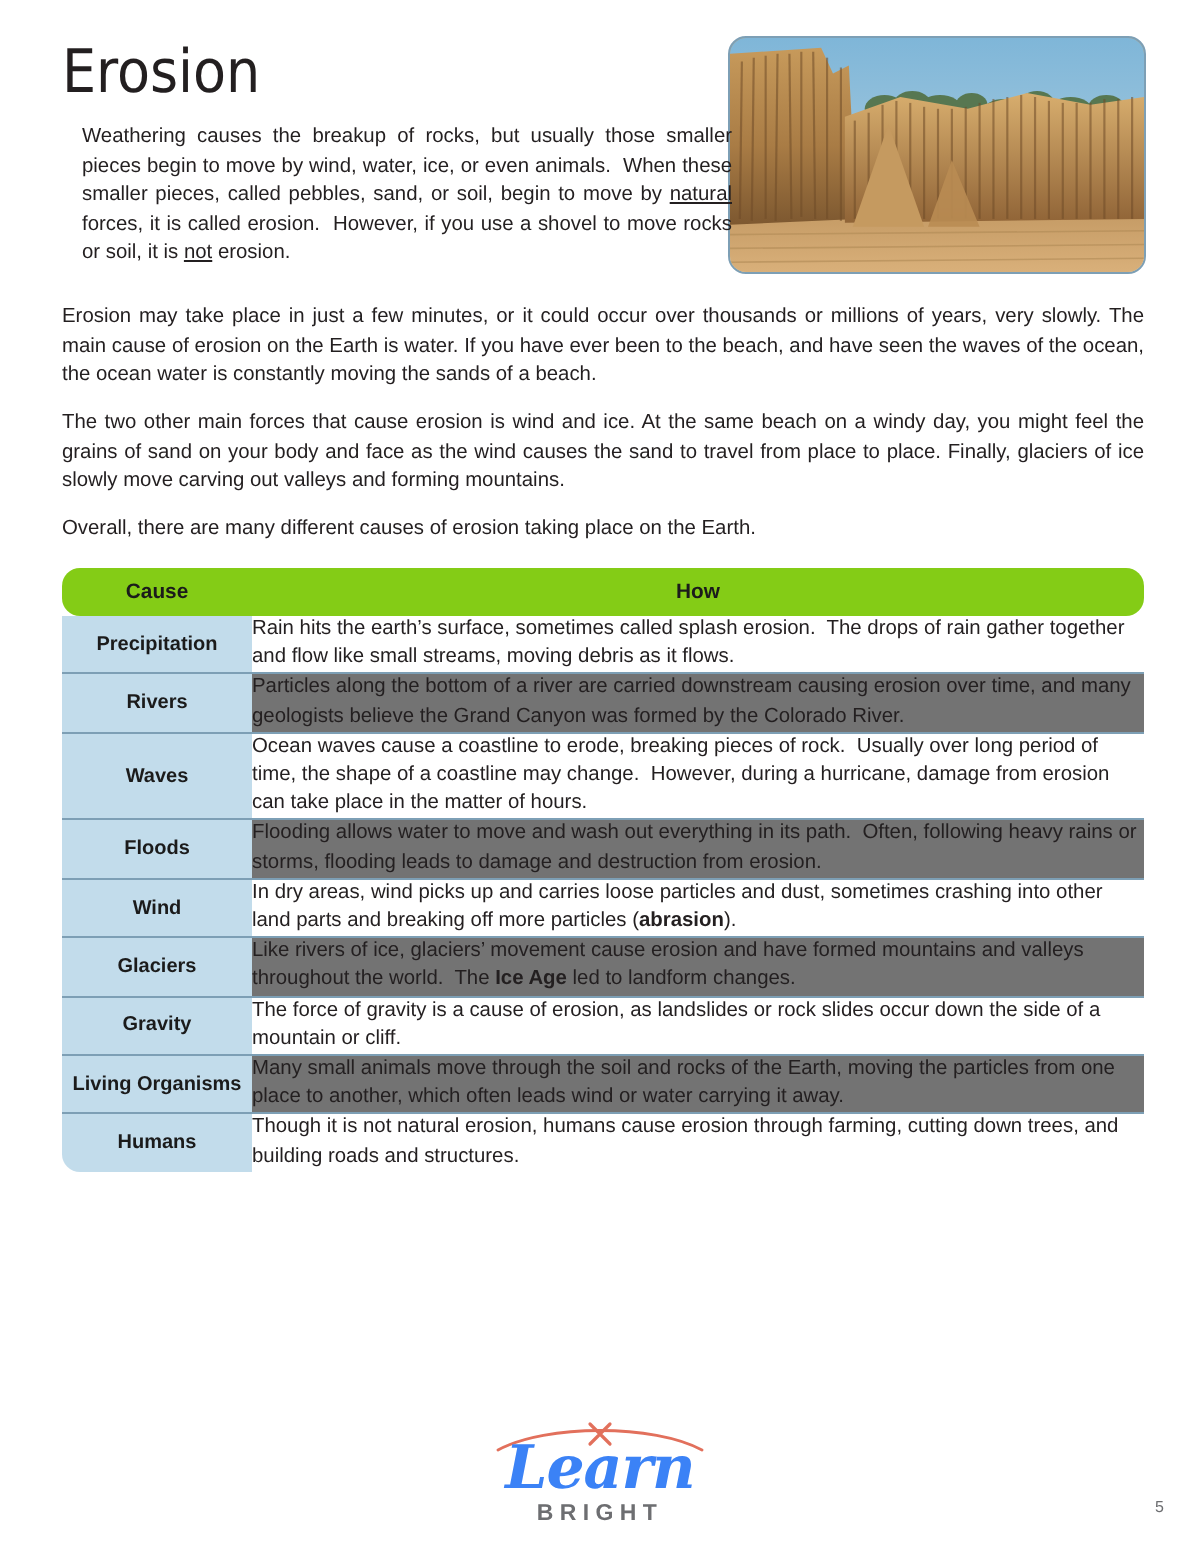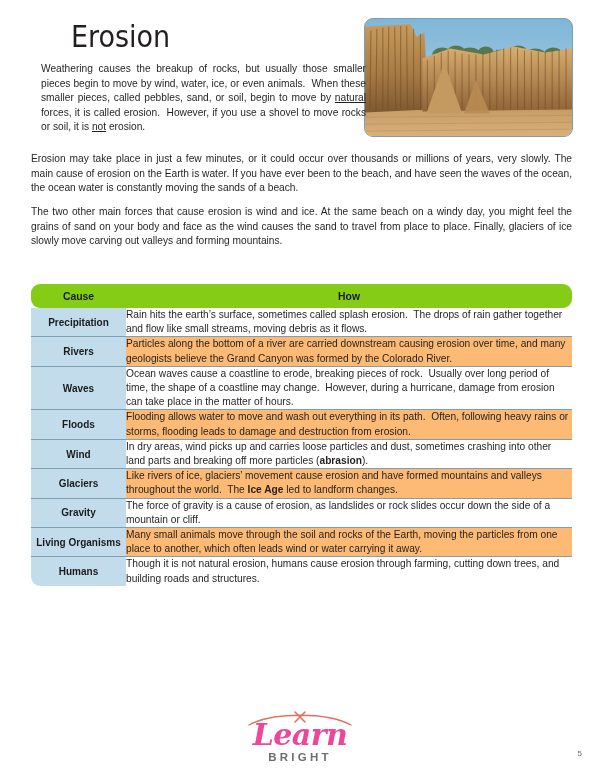--- a/index.html
+++ b/index.html
@@ -28,21 +28,20 @@
     position: absolute;
     left: 31px;
     top: 20px;
     font-size: 30px;
     font-weight: 400;
     letter-spacing: 0px;
     line-height: 34px;
     color: #231f20;
     font-family: "DejaVu Sans", sans-serif;
     font-stretch: condensed;
-    margin-left: 40px;
   }
 
   
   .hero-photo {
     position: absolute;
     left: 364px;
     top: 18px;
     width: 209px;
     height: 119px;
     border-radius: 9px;
@@ -125,21 +124,21 @@
   }
   .how-cell {
     font-size: 10.2px;
     line-height: 14.2px;
     text-align: left;
     color: #231f20;
     border-top: 1.3px solid #7d9fb5;
     padding: 7px 10px;
   }
   tr.odd .how-cell { background: #ffffff; }
-  tr.even .how-cell { background: #fdba74; }
+  tr.even .how-cell { background: #737373; }
 
   tr.first .cause-cell {
     border-top: none;
     border-top-left-radius: 0px;
   }
   tr.first .how-cell { border-top: none; }
   tr.last .cause-cell {
     border-bottom-left-radius: 9px;
   }
 
@@ -160,21 +159,21 @@
   }
   .logo-swoosh { position: absolute; left: 0; top: 0; width: 114px; height: 18px; }
   .logo-learn {
     position: absolute;
     left: 0; top: 8px;
     width: 114px;
     font-family: "DejaVu Serif", serif;
     font-style: italic;
     font-weight: bold;
     font-size: 30px;
-    color: #ec4899;
+    color: #3b82f6;
     line-height: 34px;
     letter-spacing: -0.5px;
   }
   .logo-bright {
     position: absolute;
     left: 0; top: 41px;
     width: 114px;
     font-family: "Liberation Sans", sans-serif;
     font-weight: bold;
     font-size: 11.5px;
@@ -278,20 +277,21 @@
         <line x1="0" y1="107" x2="209" y2="105"></line>
         <line x1="0" y1="114" x2="209" y2="112"></line>
       </g>
     </svg>
   </div>
 
   <div class="intro-col">Weathering causes the breakup of rocks, but usually those smaller pieces begin to move by wind, water, ice, or even animals.&nbsp; When these smaller pieces, called pebbles, sand, or soil, begin to move by <u>natural</u> forces, it is called erosion.&nbsp; However, if you use a shovel to move rocks or soil, it is <u>not</u> erosion.</div>
 
   <div class="para p2">Erosion may take place in just a few minutes, or it could occur over thousands or millions of years, very slowly.  The main cause of erosion on the Earth is water.  If you have ever been to the beach, and have seen the waves of the ocean, the ocean water is constantly moving the sands of a beach.</div>
   <div class="para p3">The two other main forces that cause erosion is wind and ice.  At the same beach on a windy day, you might feel the grains of sand on your body and face as the wind causes the sand to travel from place to place.  Finally, glaciers of ice slowly move carving out valleys and forming mountains.</div>
+  <div class="para p4">Overall, there are many different causes of erosion taking place on the Earth.</div>
 
   <table class="tbl">
     <thead>
       <tr>
         <th class="th-cause">Cause</th>
         <th class="th-how">How</th>
       </tr>
     </thead>
     <tbody>
         <tr class="odd first">

